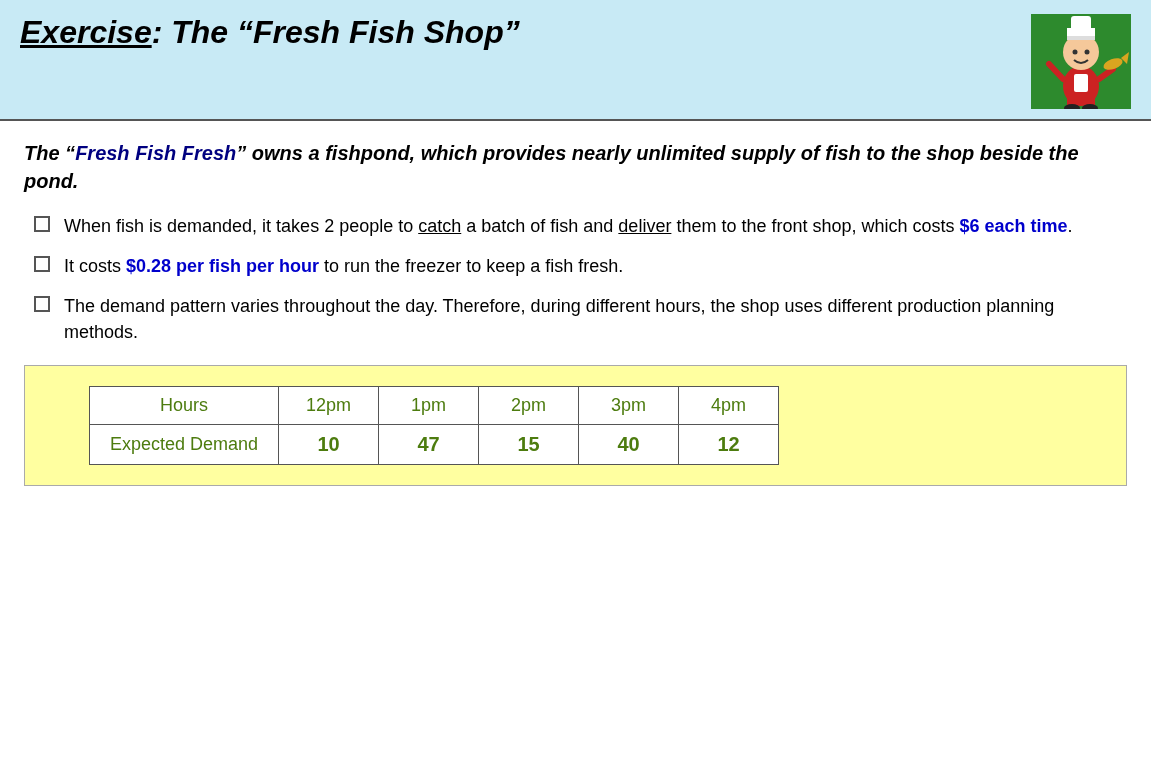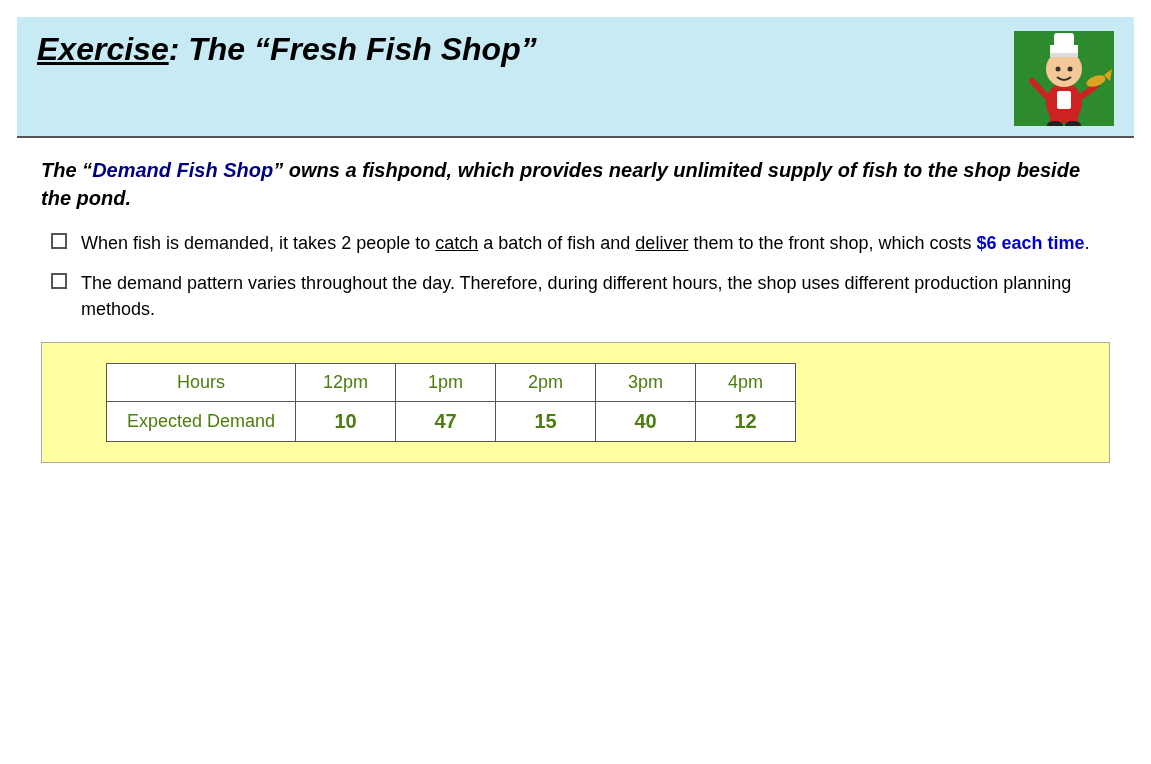--- a/index.html
+++ b/index.html
@@ -13,21 +13,21 @@
       min-height: 764px;
       background: #ffffff;
       font-family: Arial, sans-serif;
       font-size: 18px;
     }
 
     .page-container {
       width: 1151px;
       min-height: 764px;
       background: #ffffff;
-      padding: 17px;
+      padding: 0;
     }
 
     
     .header {
       background: #c8eaf5;
       padding: 14px 20px 10px 20px;
       display: flex;
       align-items: flex-start;
       justify-content: space-between;
       border-bottom: 2px solid #555;
@@ -237,32 +237,38 @@
         <polygon points="90,44 98,38 96,50" fill="#daa520"></polygon>
 
         <rect x="43" y="60" width="14" height="18" fill="white" rx="2"></rect>
       </svg>
     </div>
   </div>
 
   <div class="main-content">
 
     <p class="intro-paragraph">
-      <span>The “</span><span class="shop-name">Demand Fish Shop</span><span>” owns a fishpond, which provides nearly unlimited supply of fish to the shop beside the pond.</span>
+      <span>The “</span><span class="shop-name">Fresh Fish Fresh</span><span>” owns a fishpond, which provides nearly unlimited supply of fish to the shop beside the pond.</span>
     </p>
 
     <ul class="bullet-list">
 
       <li>
         <span class="bullet-checkbox"></span>
         <span class="bullet-text">
           When fish is demanded, it takes 2 people to <span class="underline">catch</span> a batch of fish and <span class="underline">deliver</span> them to the front shop, which costs <span class="highlight-blue">$6 each time</span>.
         </span>
       </li>
 
+      <li>
+        <span class="bullet-checkbox"></span>
+        <span class="bullet-text">
+          It costs <span class="highlight-blue">$0.28 per fish per hour</span> to run the freezer to keep a fish fresh.
+        </span>
+      </li>
 
       <li>
         <span class="bullet-checkbox"></span>
         <span class="bullet-text">
           The demand pattern varies throughout the day. Therefore, during different hours, the shop uses different production planning methods.
         </span>
       </li>
 
     </ul>
 

